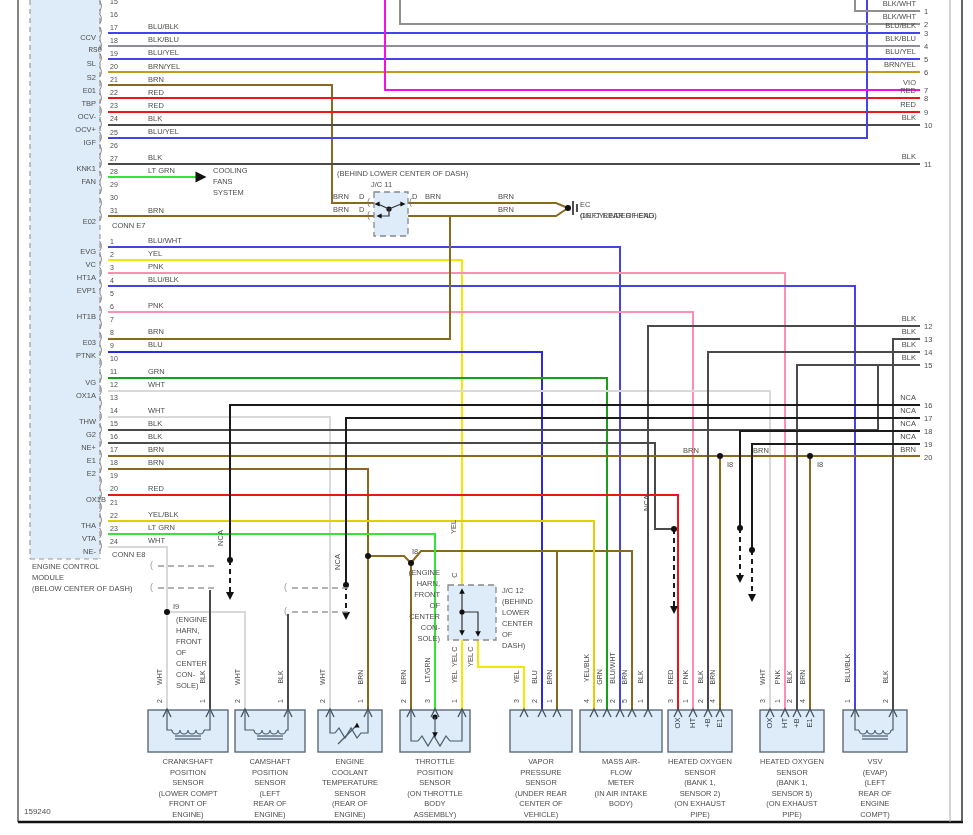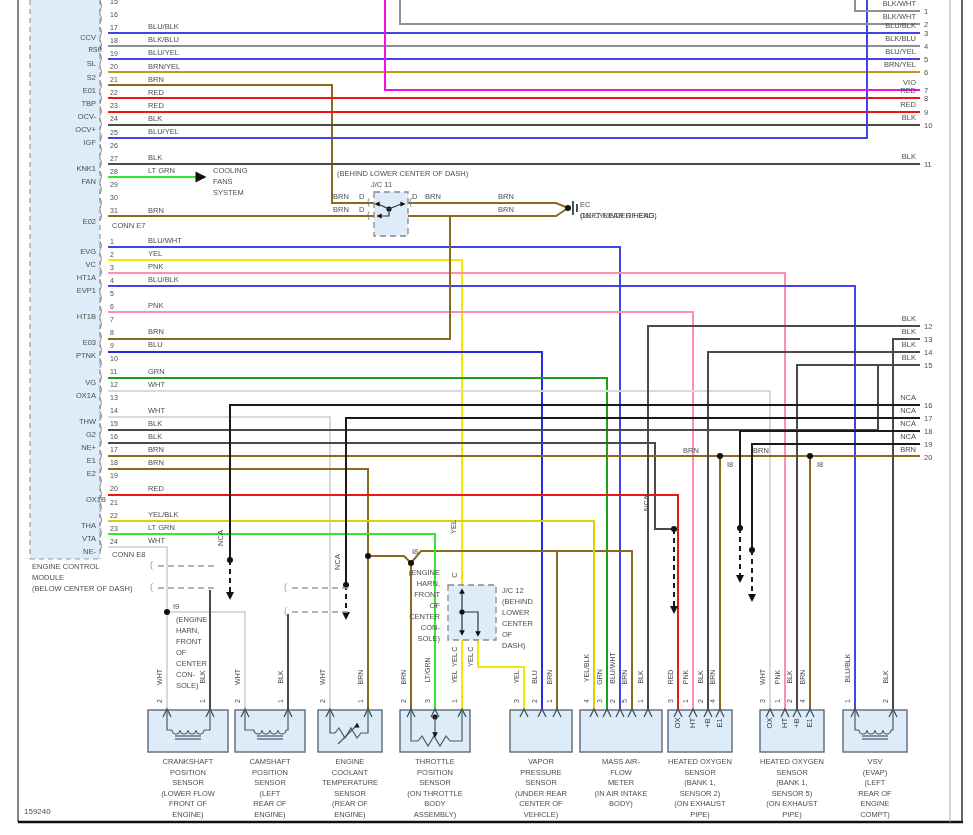--- a/index.html
+++ b/index.html
@@ -433,21 +433,21 @@
     <div class="lbl" style="left: 150px; top: 583px; font-size: 9px; color: rgb(154, 154, 154);">(</div>
     <div class="lbl" style="left: 284px; top: 583px; font-size: 9px; color: rgb(154, 154, 154);">(</div>
     <div class="lbl" style="left: 284px; top: 607px; font-size: 9px; color: rgb(154, 154, 154);">(</div>
     <div class="lbl r" style="left: 159px; top: 701px; font-size: 7px;">2</div>
     <div class="lbl r" style="left: 159px; top: 676.55px; font-size: 7px;">WHT</div>
     <div class="lbl r" style="left: 202px; top: 701px; font-size: 7px;">1</div>
     <div class="lbl r" style="left: 202px; top: 676.55px; font-size: 7px;">BLK</div>
     <div class="sname" style="left: 123px; top: 758px;">CRANKSHAFT</div>
     <div class="sname" style="left: 123px; top: 768.5px;">POSITION</div>
     <div class="sname" style="left: 123px; top: 779px;">SENSOR</div>
-    <div class="sname" style="left: 123px; top: 789.5px;">(LOWER FLOW</div>
+    <div class="sname" style="left: 123px; top: 789.5px;">(LOWER COMPT</div>
     <div class="sname" style="left: 123px; top: 800px;">FRONT OF</div>
     <div class="sname" style="left: 123px; top: 810.5px;">ENGINE)</div>
     <div class="lbl r" style="left: 237px; top: 701px; font-size: 7px;">2</div>
     <div class="lbl r" style="left: 237px; top: 676.55px; font-size: 7px;">WHT</div>
     <div class="lbl r" style="left: 280px; top: 701px; font-size: 7px;">1</div>
     <div class="lbl r" style="left: 280px; top: 676.55px; font-size: 7px;">BLK</div>
     <div class="sname" style="left: 205px; top: 758px;">CAMSHAFT</div>
     <div class="sname" style="left: 205px; top: 768.5px;">POSITION</div>
     <div class="sname" style="left: 205px; top: 779px;">SENSOR</div>
     <div class="sname" style="left: 205px; top: 789.5px;">(LEFT</div>

